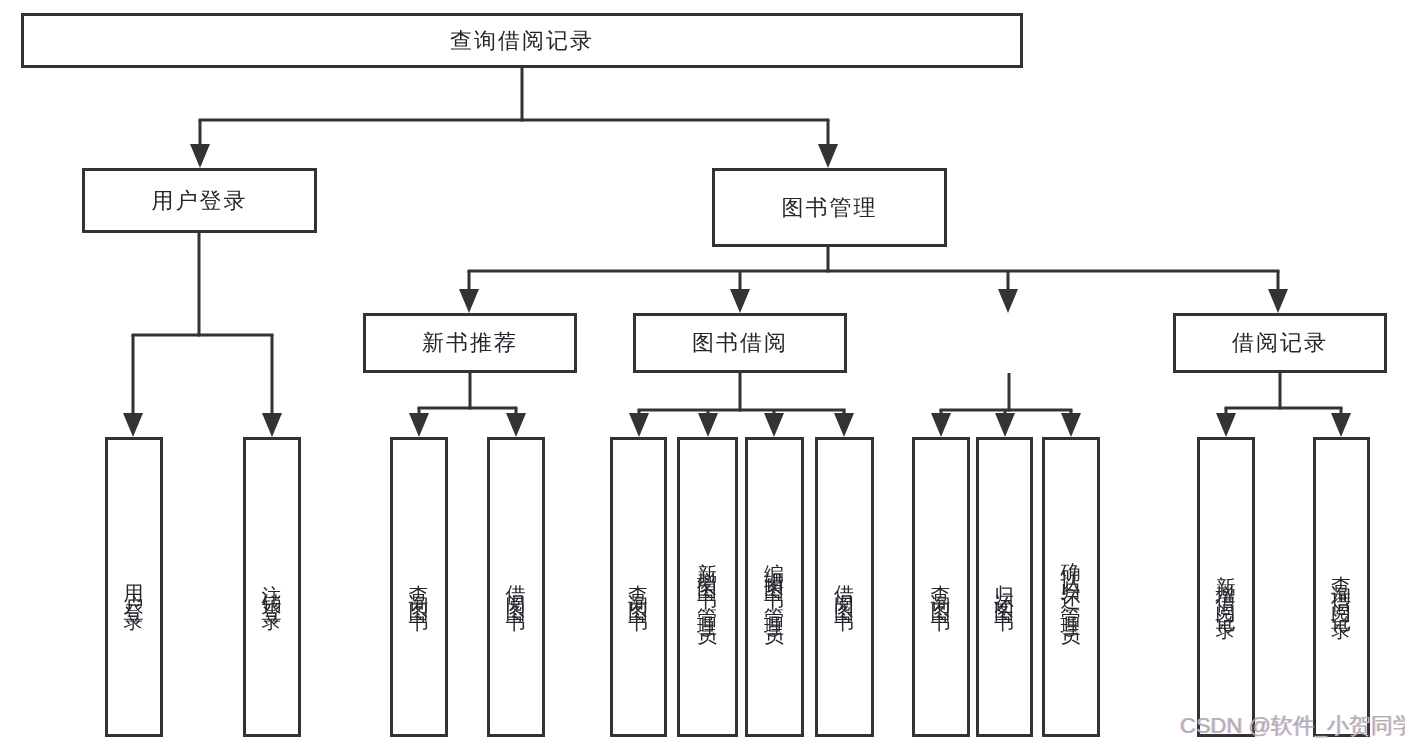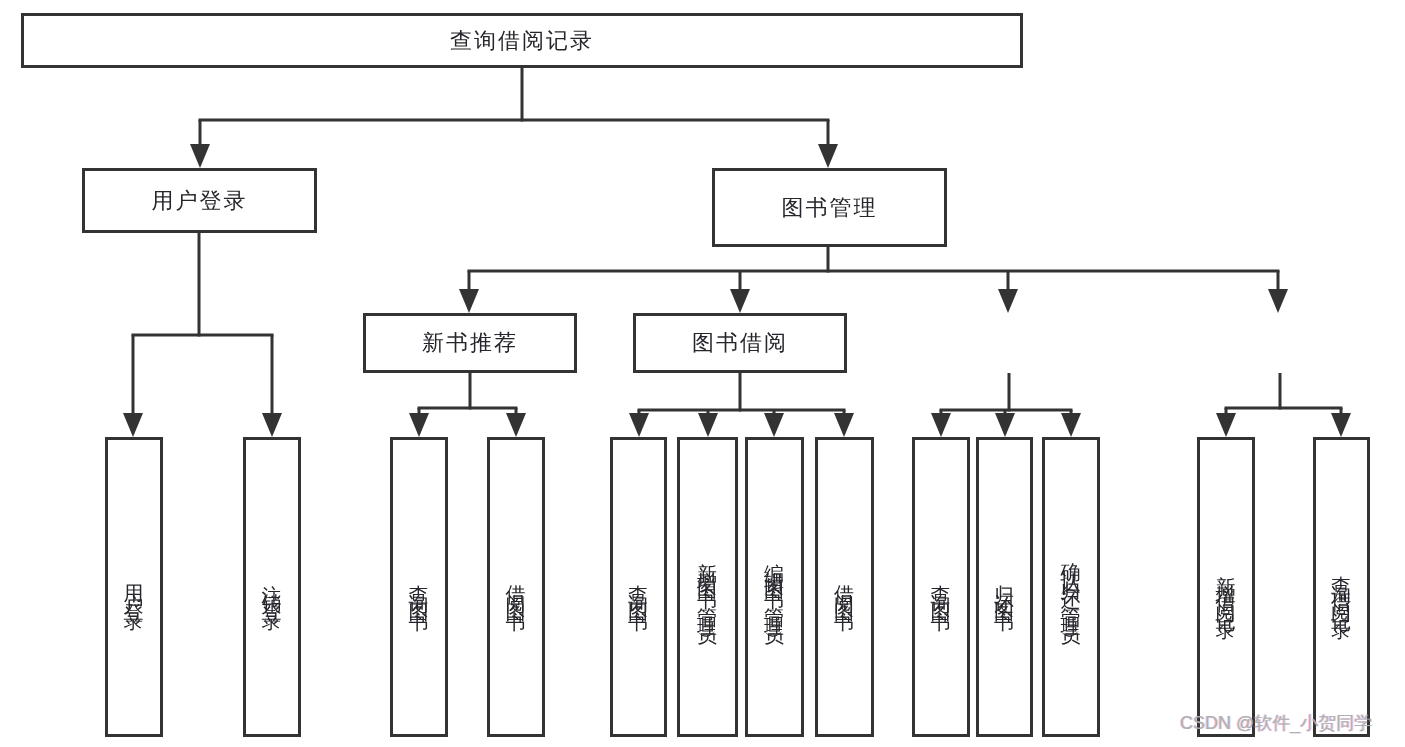--- a/index.html
+++ b/index.html
@@ -13,21 +13,21 @@
     background:#ffffff;display:flex;align-items:center;justify-content:center;
     color:#25252b;
   }
   .node.h{font-size:22px;letter-spacing:2px;white-space:nowrap;}
   .node.v .vtxt{
     writing-mode:vertical-rl;text-orientation:mixed;
     font-size:20px;letter-spacing:9px;line-height:1;
   }
   .watermark{
     position:absolute;left:1180px;top:711px;width:220px;
-    font-size:18px;color:#b0b0b0;white-space:nowrap;
+    font-size:22px;color:#b0b0b0;white-space:nowrap;
     text-shadow:1px 0 0 rgba(90,130,255,0.30), -1px 0 0 rgba(255,90,90,0.30);
   }
 </style>
 </head>
 <body>
 
 <div class="canvas">
 
   <svg class="wires" viewBox="0 0 1405 747" xmlns="http://www.w3.org/2000/svg">
     <g stroke="#333333" stroke-width="3" fill="none">
@@ -105,20 +105,23 @@
   <div class="node h" style="left:712px;top:168px;width:235px;height:79px">
     <span>图书管理</span>
   </div>
 
   <div class="node h" style="left:363px;top:313px;width:214px;height:60px">
     <span>新书推荐</span>
   </div>
   <div class="node h" style="left:633px;top:313px;width:214px;height:60px">
     <span>图书借阅</span>
   </div>
+  <div class="node h" style="left:1173px;top:313px;width:214px;height:60px">
+    <span>借阅记录</span>
+  </div>
 
   <div class="node v" style="left:105px;top:437px;width:58px;height:300px">
     <span class="vtxt">用户登录</span>
   </div>
   <div class="node v" style="left:243px;top:437px;width:58px;height:300px">
     <span class="vtxt">注销登录</span>
   </div>
 
   <div class="node v" style="left:390px;top:437px;width:58px;height:300px">
     <span class="vtxt">查询图书</span>

